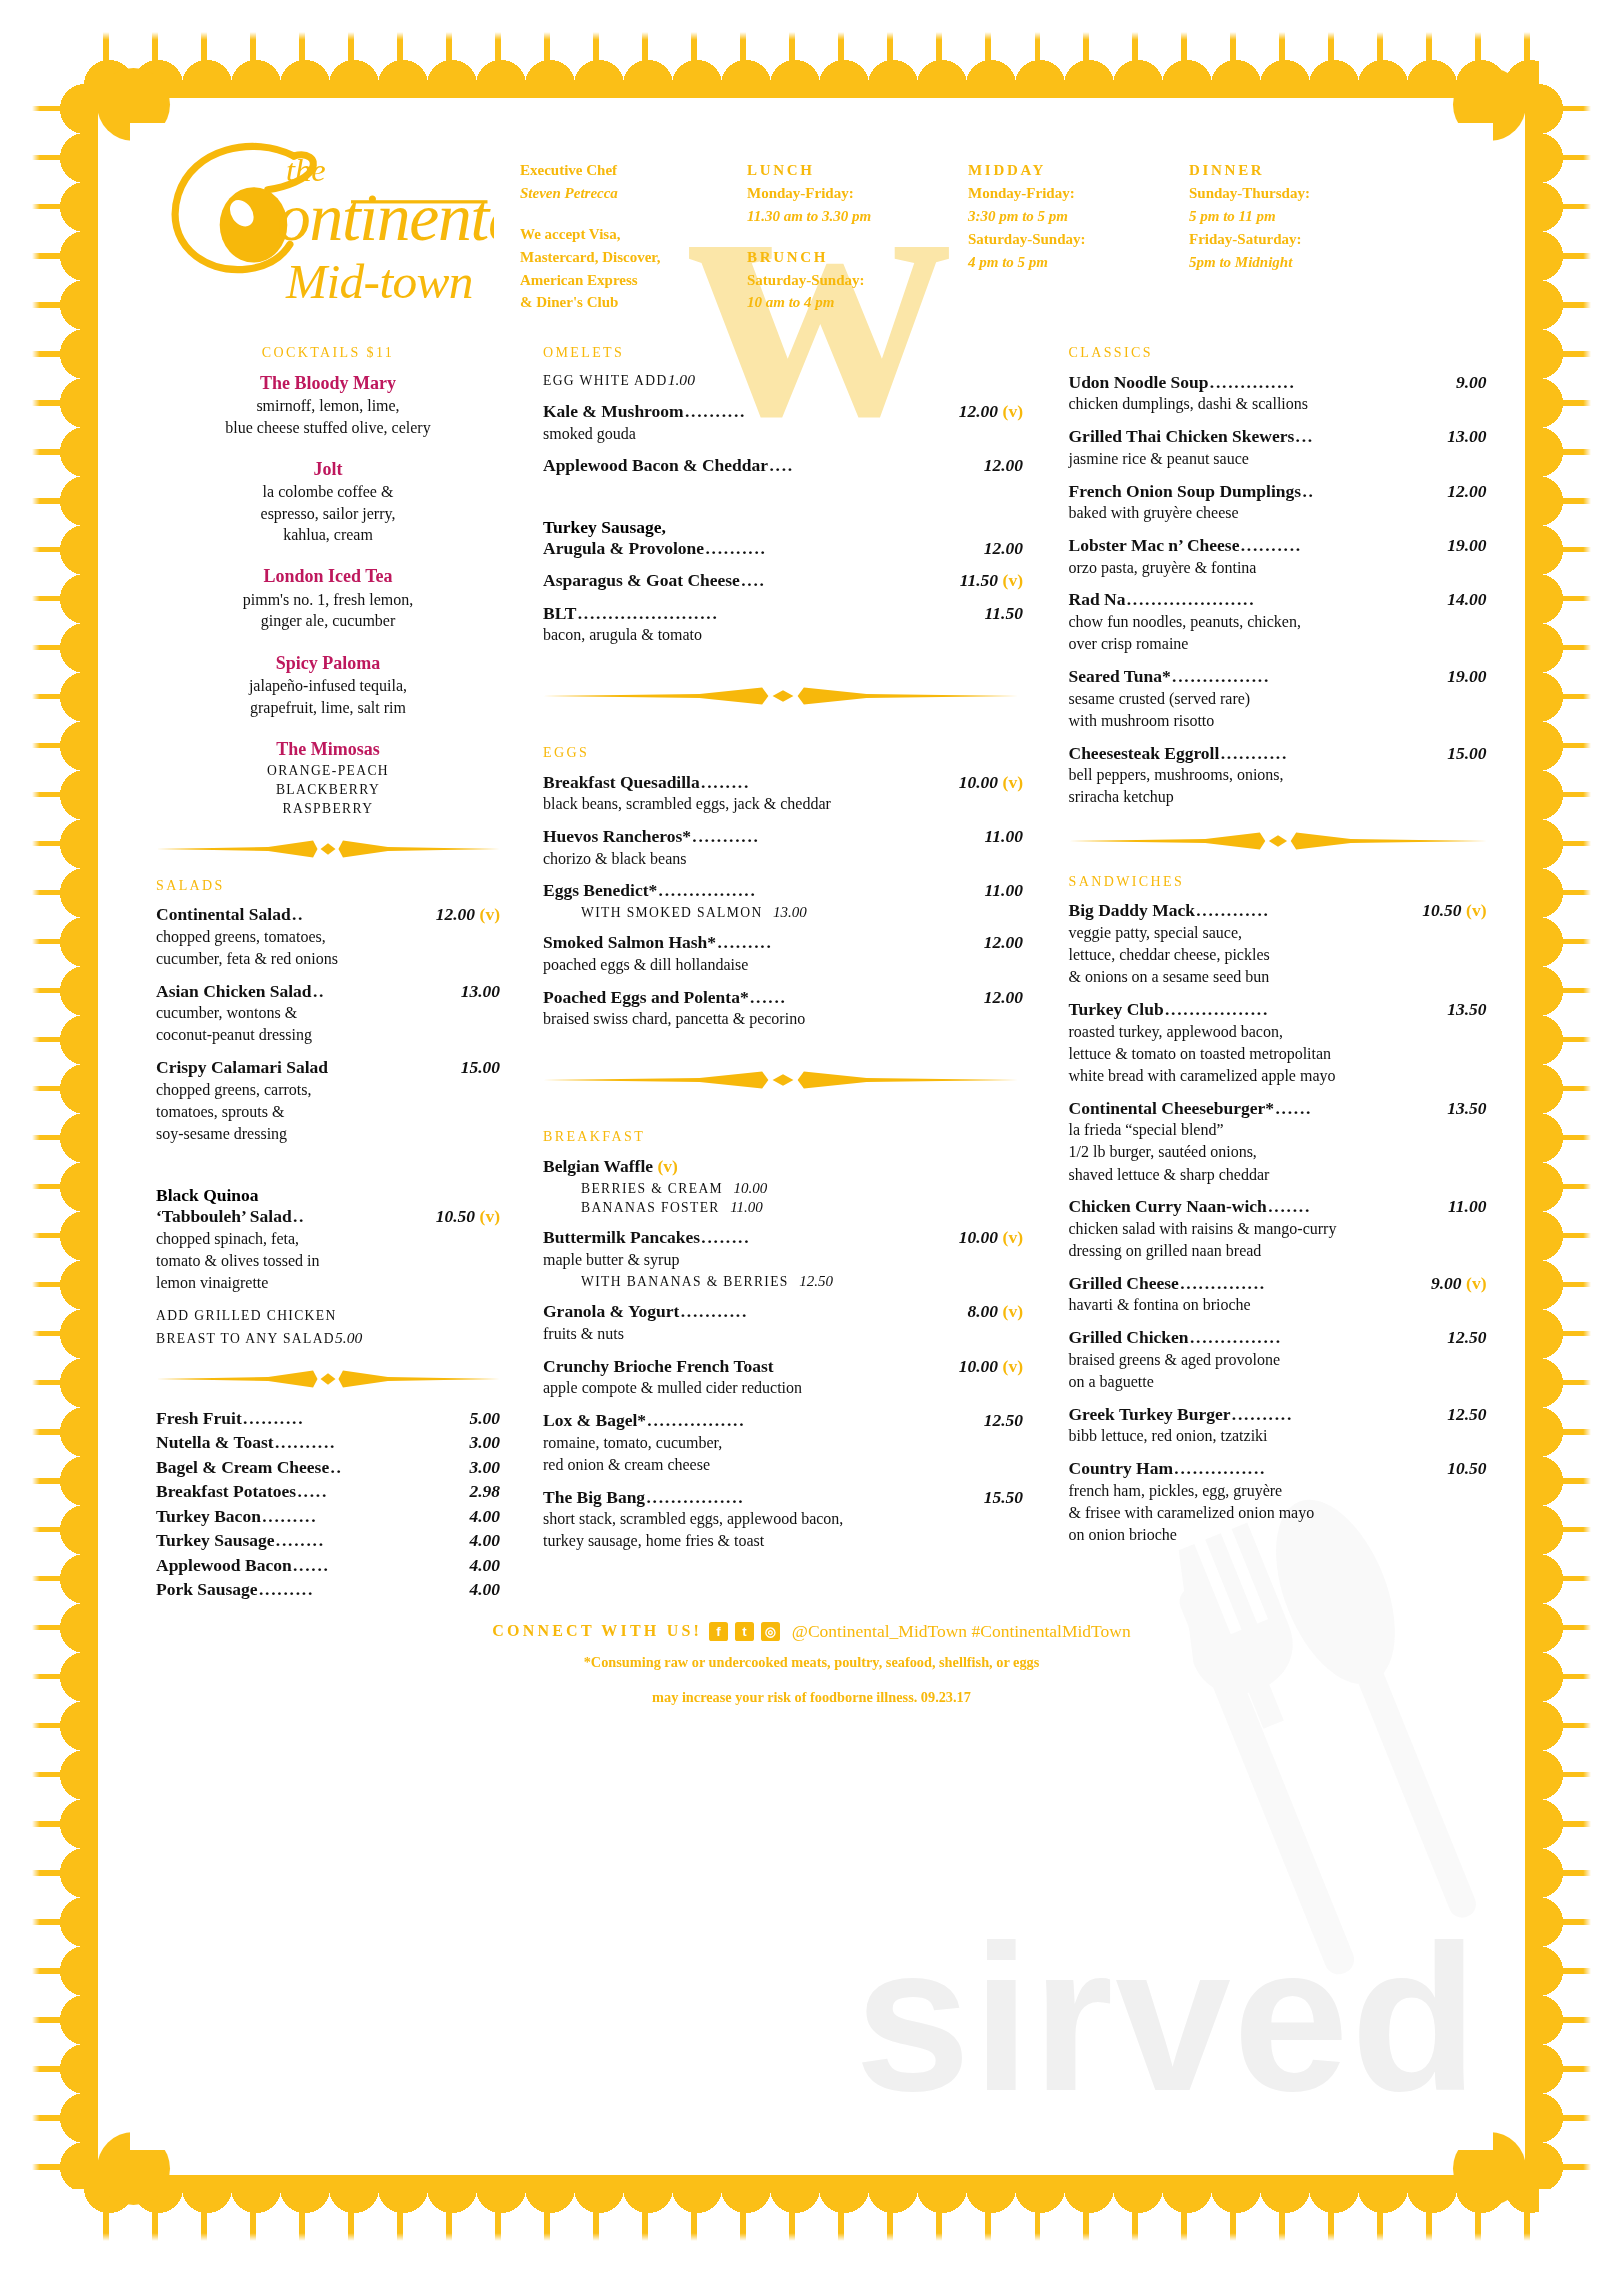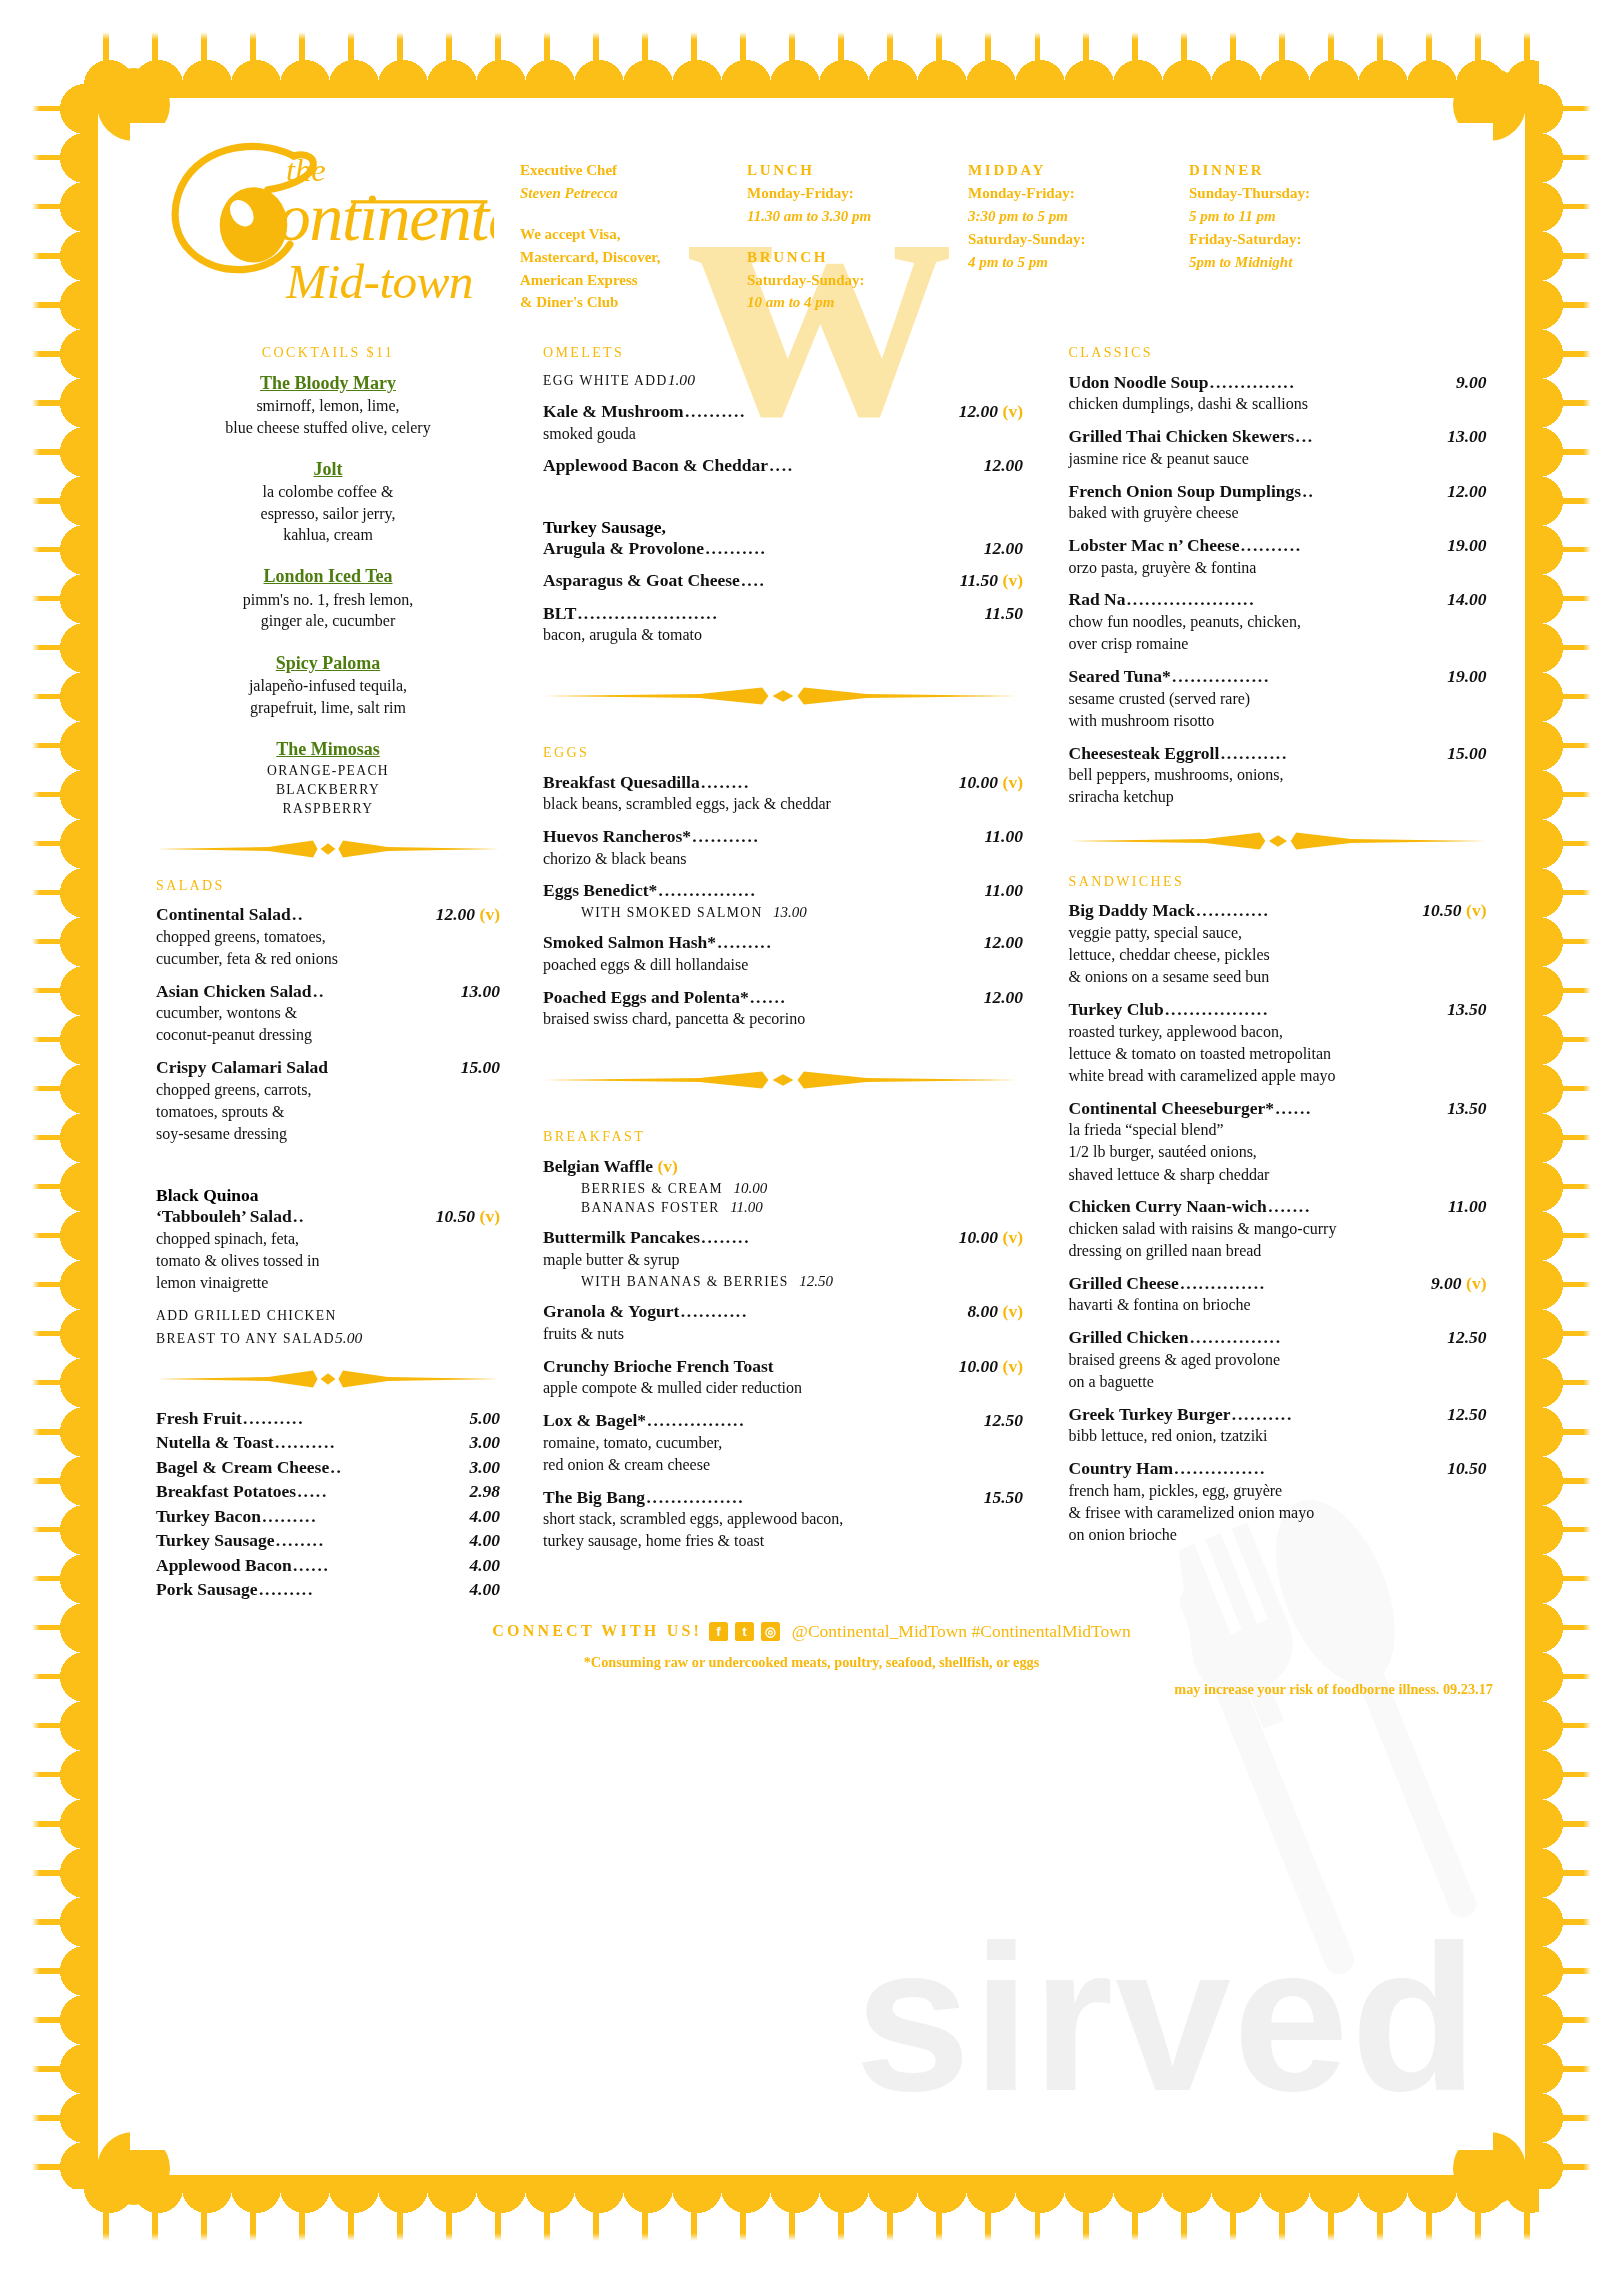--- a/index.html
+++ b/index.html
@@ -97,21 +97,21 @@
   #colL{width:344px;padding:0 26px 0 26px;flex:none;}
   #colM{width:480px;padding:0 19.5px 0 17px;flex:none;}
   #colR{width:about;flex:1;padding:0 6.5px 0 26px;}
 
   .sec-head{color:#F7B80B;font-family:"Liberation Serif",serif;font-weight:400;
             font-size:14px;letter-spacing:.17em;margin:0 0 10.4px 0;}
   .sec-head.ctr{text-align:center;}
 
   
   .ck{text-align:center;margin-bottom:19.5px;}
-  .ck-name{font-weight:700;font-size:18px;color:#4d7c0f;line-height:1.3;text-decoration:underline;}
+  .ck-name{font-weight:700;font-size:18px;color:#be185d;line-height:1.3;}
   .ck-desc{font-size:16px;color:#111;line-height:1.35;}
   .ck-opt{font-size:13.6px;letter-spacing:.1em;color:#111;line-height:1.4;}
 
   
   .divider{position:relative;height:22px;margin:17px 0 18px 0;}
   .divider svg{display:block;width:100%;height:22px;}
 
   
   .item{margin-bottom:11px;}
   .row{display:flex;align-items:baseline;font-size:17.5px;color:#111;line-height:1.22;}
@@ -736,18 +736,18 @@
 
     <div id="footer">
       <div class="connect">
         <span class="lbl">CONNECT WITH US!</span>
         <span class="sq">f</span>
         <span class="sq">t</span>
         <span class="sq">◎</span>
         <span class="handle">@Continental_MidTown #ContinentalMidTown</span>
       </div>
       <div class="discl">*Consuming raw or undercooked meats, poultry, seafood, shellfish, or eggs</div>
-      <div class="discl" style="margin-top:4px;text-align:right;">may increase your risk of foodborne illness. 09.23.17</div>
+      <div class="discl" style="margin-top:12px;">may increase your risk of foodborne illness. 09.23.17</div>
     </div>
 
   </div>
 </div>
 
 
 </body></html>

